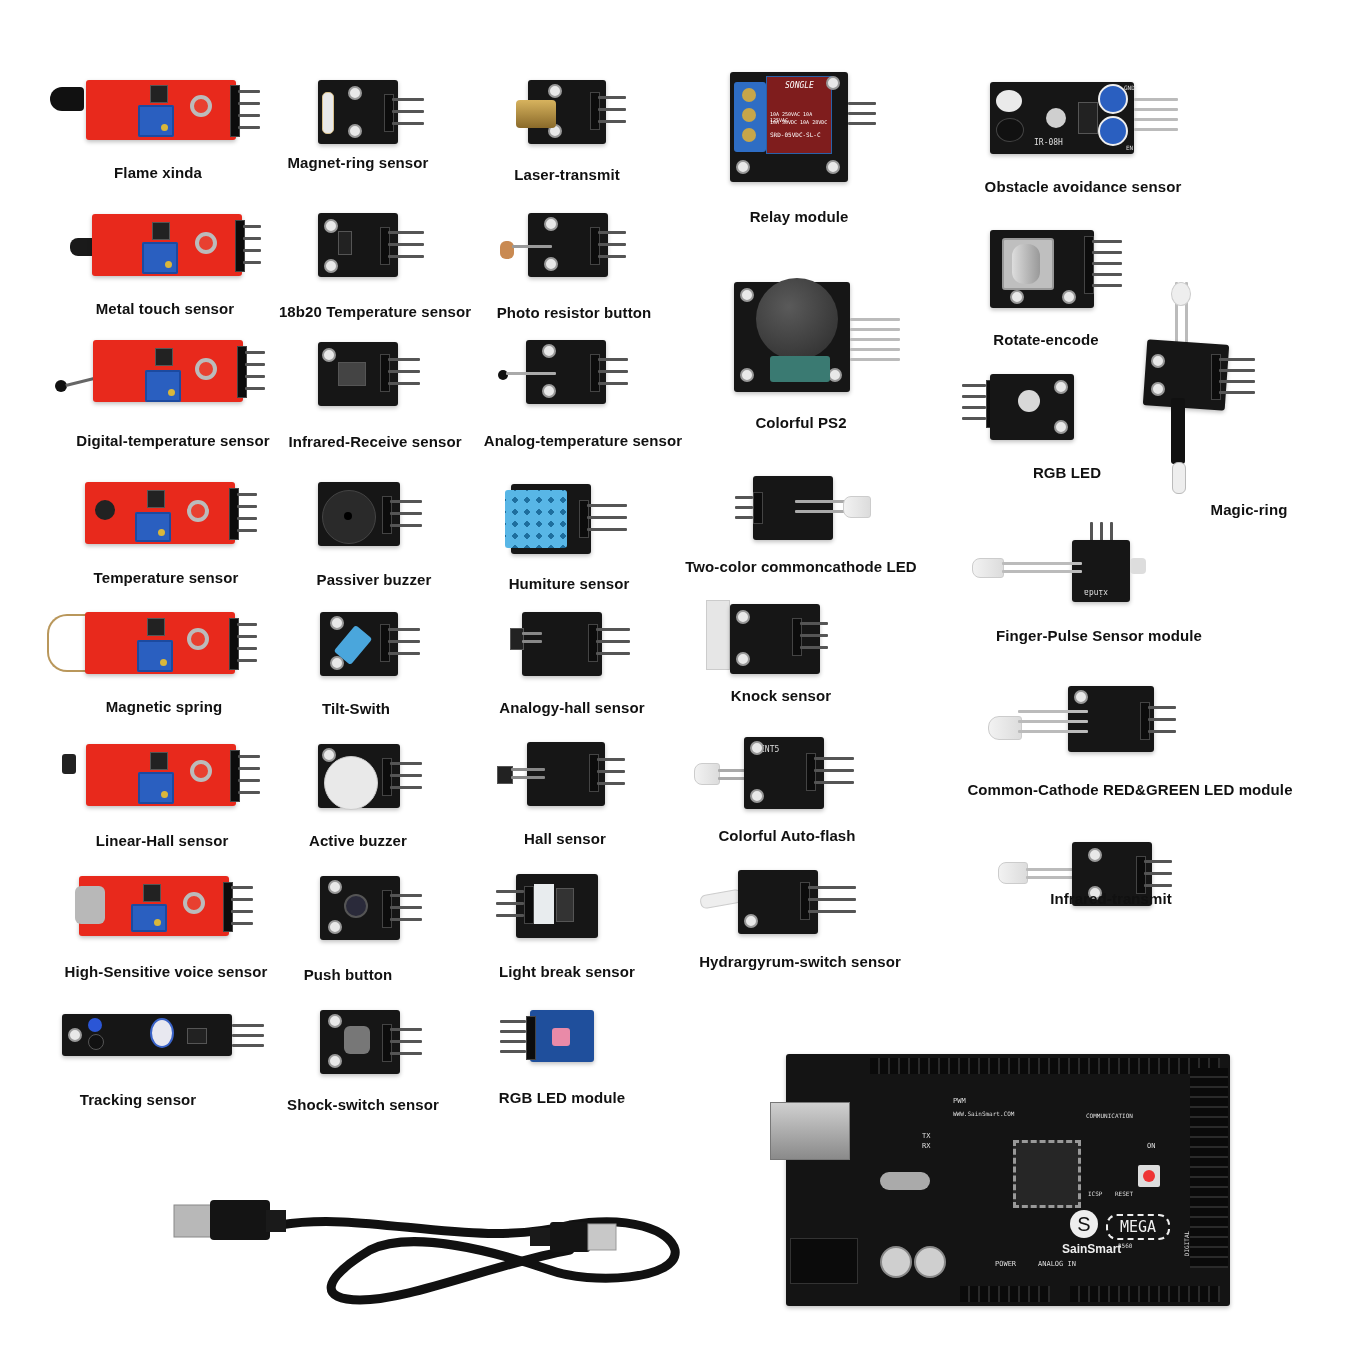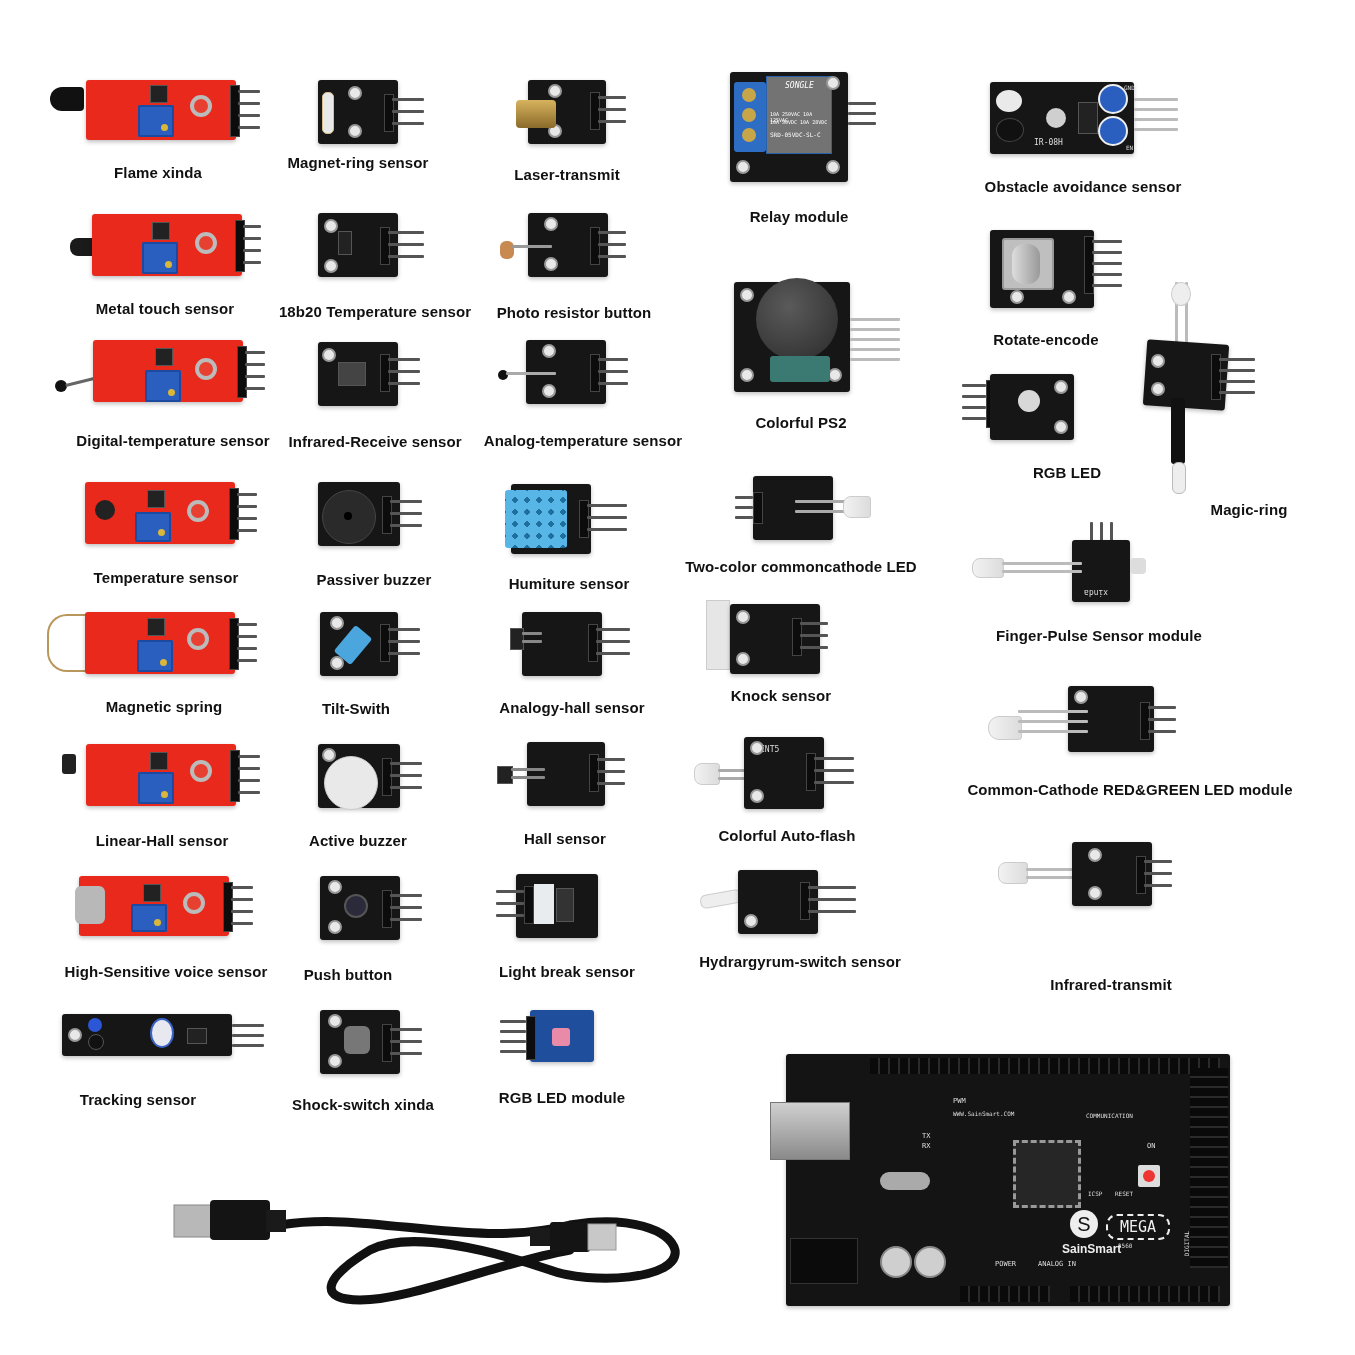--- a/index.html
+++ b/index.html
@@ -222,21 +222,21 @@
 <div class="item" style="left:320px;top:1010px;width:110px;height:70px;">
   <div class="pcb black" style="left:0;top:0;width:80px;height:64px;"></div>
   <div class="hole" style="left:8px;top:4px;"></div>
     <div class="hole" style="left:8px;top:44px;"></div>
   <div class="lens" style="left:24px;top:16px;width:26px;height:28px;background:#777;border-radius:6px;"></div>
   <div class="header" style="left:62px;top:14px;width:8px;height:36px;"></div>
   <div class="pin" style="left:70px;top:18px;width:32px;"></div>
     <div class="pin" style="left:70px;top:30px;width:32px;"></div>
     <div class="pin" style="left:70px;top:42px;width:32px;"></div>
 </div>
-<div class="label" style="left:363px;top:1096px;">Shock-switch xinda</div>
+<div class="label" style="left:363px;top:1096px;">Shock-switch sensor</div>
 
 <div class="item" style="left:512px;top:80px;width:120px;height:70px;">
   <div class="pcb black" style="left:16px;top:0;width:78px;height:64px;"></div>
   <div class="hole" style="left:36px;top:4px;"></div>
     <div class="hole" style="left:36px;top:44px;"></div>
   <div style="position:absolute;left:4px;top:20px;width:40px;height:28px;background:linear-gradient(180deg,#d7b35e,#8a6a2a);border-radius:4px;"></div>
   <div class="header" style="left:78px;top:12px;width:8px;height:36px;"></div>
   <div class="pin" style="left:86px;top:16px;width:28px;"></div>
     <div class="pin" style="left:86px;top:28px;width:28px;"></div>
     <div class="pin" style="left:86px;top:40px;width:28px;"></div>
@@ -324,21 +324,21 @@
   <div class="lens" style="left:52px;top:18px;width:18px;height:18px;background:#e98aa8;border-radius:3px;"></div>
 </div>
 <div class="label" style="left:562px;top:1089px;">RGB LED module</div>
 
 <div class="item" style="left:730px;top:72px;width:170px;height:115px;">
   <div class="pcb black" style="left:0;top:0;width:118px;height:110px;"></div>
   <div style="position:absolute;left:4px;top:10px;width:32px;height:70px;background:#2e6dc4;border-radius:3px;"></div>
   <div class="lens" style="left:12px;top:16px;width:14px;height:14px;background:#c7a64a;"></div>
   <div class="lens" style="left:12px;top:36px;width:14px;height:14px;background:#c7a64a;"></div>
   <div class="lens" style="left:12px;top:56px;width:14px;height:14px;background:#c7a64a;"></div>
-  <div style="position:absolute;left:36px;top:4px;width:64px;height:76px;background:#737373;border:1px solid #2a61a9;">
+  <div style="position:absolute;left:36px;top:4px;width:64px;height:76px;background:#7f1d1d;border:1px solid #2a61a9;">
     <div class="silk" style="left:18px;top:4px;font-style:italic;color:#fff;font-size:8px;">SONGLE</div>
     <div class="silk" style="left:3px;top:34px;font-size:5px;color:#fff;">10A 250VAC  10A 125VAC</div>
     <div class="silk" style="left:3px;top:42px;font-size:5px;color:#fff;">10A 30VDC  10A 28VDC</div>
     <div class="silk" style="left:3px;top:54px;font-size:6px;color:#fff;">SRD-05VDC-SL-C</div>
   </div>
   <div class="hole" style="left:96px;top:4px;"></div>
     <div class="hole" style="left:6px;top:88px;"></div>
     <div class="hole" style="left:96px;top:88px;"></div>
   <div class="pin" style="left:118px;top:30px;width:28px;"></div>
     <div class="pin" style="left:118px;top:40px;width:28px;"></div>
@@ -506,21 +506,21 @@
   <div class="pin" style="left:28px;top:26px;width:50px;background:#bbb;"></div>
     <div class="pin" style="left:28px;top:34px;width:50px;background:#bbb;"></div>
   <div class="pcb black" style="left:74px;top:0;width:80px;height:64px;"></div>
   <div class="hole" style="left:90px;top:6px;"></div>
     <div class="hole" style="left:90px;top:44px;"></div>
   <div class="header" style="left:138px;top:14px;width:8px;height:36px;"></div>
   <div class="pin" style="left:146px;top:18px;width:28px;"></div>
     <div class="pin" style="left:146px;top:30px;width:28px;"></div>
     <div class="pin" style="left:146px;top:42px;width:28px;"></div>
 </div>
-<div class="label" style="left:1111px;top:976px;text-align:center;">Infrared-transmit</div>
+<div class="label" style="left:1111px;top:890px;text-align:center;">Infrared-transmit</div>
 
 <div class="item" style="left:170px;top:1170px;width:530px;height:150px;">
   <svg width="530" height="150" viewBox="0 0 530 150">
     <path d="M110 55 C 200 40, 300 80, 400 55 C 460 45, 500 60, 505 80 C 510 110, 420 115, 380 100 C 320 80, 240 60, 200 80 C 150 110, 150 130, 190 130 C 240 130, 320 95, 400 80" fill="none" stroke="#111" stroke-width="9" stroke-linecap="round"></path>
     <rect x="4" y="35" width="40" height="32" fill="#b8b8b8" stroke="#888"></rect>
     <rect x="40" y="30" width="60" height="40" rx="4" fill="#141414"></rect>
     <rect x="96" y="40" width="20" height="22" fill="#1a1a1a"></rect>
     <rect x="360" y="58" width="20" height="18" fill="#1a1a1a"></rect>
     <rect x="380" y="52" width="40" height="30" rx="3" fill="#141414"></rect>
     <rect x="418" y="54" width="28" height="26" fill="#c8c8c8" stroke="#999"></rect>

